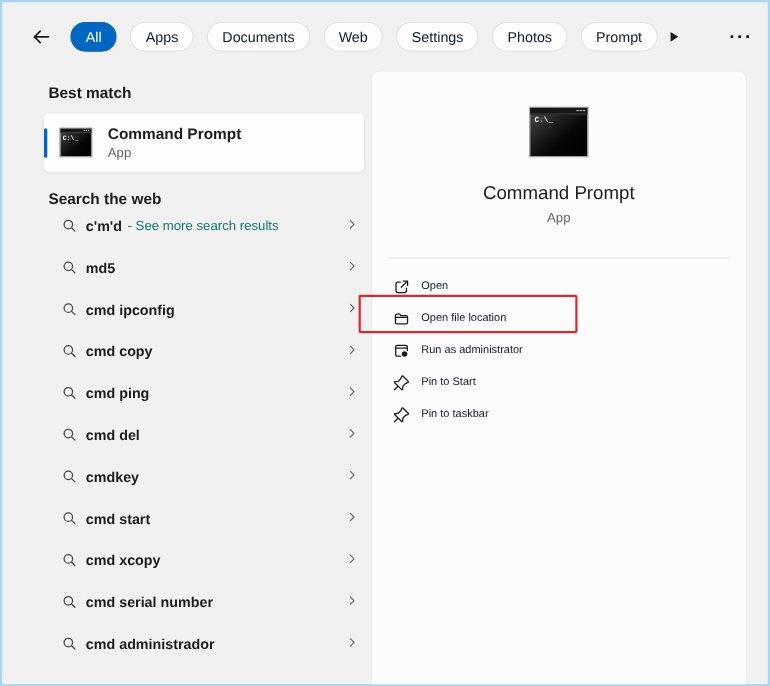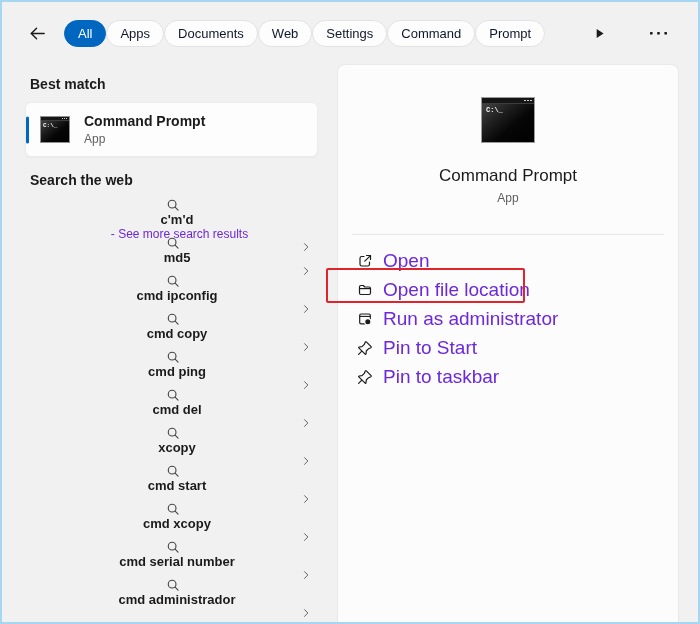--- a/index.html
+++ b/index.html
@@ -20,36 +20,36 @@
     display:flex; align-items:center;
     padding:0 24px 0 20px;
   }
   .icon-btn {
     display:flex; align-items:center; justify-content:center;
     width:30px; height:30px; border:none; background:transparent;
     color:#1b1b1b; cursor:pointer; flex:0 0 auto;
   }
   .icon-btn svg { display:block; }
   .back-btn svg { width:19px; height:19px; }
-  .filters { display:flex; align-items:center; gap:0; margin-left:12px; }
+  .filters { display:flex; align-items:center; gap:12px; margin-left:12px; }
   .pill {
     height:27px; padding:0 13px; border-radius:14px;
     background:#fdfdfd; border:1px solid #e2e2e2;
     font-size:13px; color:#0f172a; line-height:25px;
     cursor:pointer; white-space:nowrap;
     font-family:"Liberation Sans", sans-serif;
   }
   .pill.selected { background:#0067c0; border-color:#0067c0; color:#ffffff; }
   .topbar-spacer { flex:1 1 auto; }
   .play-btn svg { width:13px; height:13px; }
   .more-btn { margin-left:30px; }
   .more-btn svg { width:18px; height:5px; }
 
   
-  .left-col { position:absolute; left:23px; top:62px; width:295px; }
+  .left-col { position:absolute; left:37px; top:62px; width:295px; }
   .section-header {
     margin:12px 0 0 5px; height:18px;
     font-size:14px; font-weight:700; color:#1b1b1b;
   }
   .section-header.web { margin-top:15px; }
 
   .best-card {
     margin-top:8px; height:55px; width:293px;
     background:#fdfdfd; border:1px solid #ececec; border-radius:6px;
     display:flex; align-items:center; padding-left:14px;
@@ -80,27 +80,27 @@
   .cmd-icon.small { width:30px; height:27px; }
   .cmd-icon.small .bar { height:4px; }
   .cmd-icon.small .dots { top:1px; }
   .cmd-icon.small .prompt { top:5px; left:2px; font-size:6px; }
   .best-meta { margin-left:14px; }
   .best-title { font-size:14px; font-weight:700; color:#1b1b1b; line-height:18px; }
   .best-sub { font-size:12px; color:#5f5f5f; line-height:16px; margin-top:1px; }
 
   .web-list { margin-top:8px; }
   .web-row {
-    display:flex; align-items:center; height:38px;
-    padding:0 8px 0 17px; cursor:pointer; border-radius:4px;flex-direction:column;
+    display:flex; align-items:flex-start; height:38px;
+    padding:0 8px 0 17px; cursor:pointer; border-radius:4px;
   }
   .web-row .search-ic { width:14px; height:14px; color:#454545; flex:0 0 auto; margin-right:8px; }
   .web-row .search-ic svg { width:14px; height:14px; display:block; }
   .web-query { font-size:13px; font-weight:700; color:#1b1b1b; white-space:nowrap; }
-  .web-suffix { font-size:12px; font-weight:400; color:#6d28d9; margin-left:5px; white-space:nowrap; }
+  .web-suffix { font-size:12px; font-weight:400; color:#0f766e; margin-left:5px; white-space:nowrap; }
   .web-suffix:empty { display:none; }
   .chev { margin-left:auto; color:#5f5f5f; display:flex; }
   .chev svg { width:12px; height:12px; }
 
   
   .right-card {
     position:absolute; left:335px; top:62px; width:342px; height:562px;
     background:#fcfcfc; border:1px solid #e9e9e9; border-bottom:none;
     border-radius:8px 8px 0 0;
   }
@@ -118,21 +118,21 @@
     font-size:12px; color:#5f5f5f; line-height:16px;
   }
   .divider { margin:28px 14px 0; height:1px; background:#e6e6e6; }
   .actions { margin-top:11px; }
   .action-row {
     display:flex; align-items:center; height:29px;
     padding-left:19px; cursor:pointer;
   }
   .action-icon { width:16px; height:16px; color:#1b1b1b; flex:0 0 auto; margin-right:10px; display:flex; }
   .action-icon svg { width:16px; height:16px; display:block; }
-  .action-label { font-size:19px; color:#6d28d9; white-space:nowrap; }
+  .action-label { font-size:10px; color:#0f172a; white-space:nowrap; }
 
   
   .annotation-box {
     position:absolute; left:324px; top:266px; width:199px; height:35px;
     border:2px solid #e0242b; border-radius:2px;
     pointer-events:none; z-index:10;
   }
 </style>
 </head>
 <body>
@@ -160,21 +160,21 @@
         <button class="pill">
           <span>Documents</span>
         </button>
         <button class="pill">
           <span>Web</span>
         </button>
         <button class="pill">
           <span>Settings</span>
         </button>
         <button class="pill">
-          <span>Command</span>
+          <span>Photos</span>
         </button>
         <button class="pill">
           <span>Prompt</span>
         </button>
       </div>
 
     <div class="topbar-spacer"></div>
 
     <button class="icon-btn play-btn">
       <span>
@@ -309,21 +309,21 @@
             </svg>
           </span>
         </div>
         <div class="web-row">
           <span class="search-ic">
             <svg viewBox="0 0 16 16" fill="none" stroke="currentColor" stroke-width="1.3" stroke-linecap="round">
               <circle cx="7" cy="7" r="4.4"></circle>
               <line x1="10.4" y1="10.4" x2="13.8" y2="13.8"></line>
             </svg>
           </span>
-          <span class="web-query">xcopy</span>
+          <span class="web-query">cmdkey</span>
 
           <span class="chev">
             <svg viewBox="0 0 16 16" fill="none" stroke="currentColor" stroke-width="1.3" stroke-linecap="round" stroke-linejoin="round">
               <polyline points="6,3.5 10.5,8 6,12.5"></polyline>
             </svg>
           </span>
         </div>
         <div class="web-row">
           <span class="search-ic">
             <svg viewBox="0 0 16 16" fill="none" stroke="currentColor" stroke-width="1.3" stroke-linecap="round">

